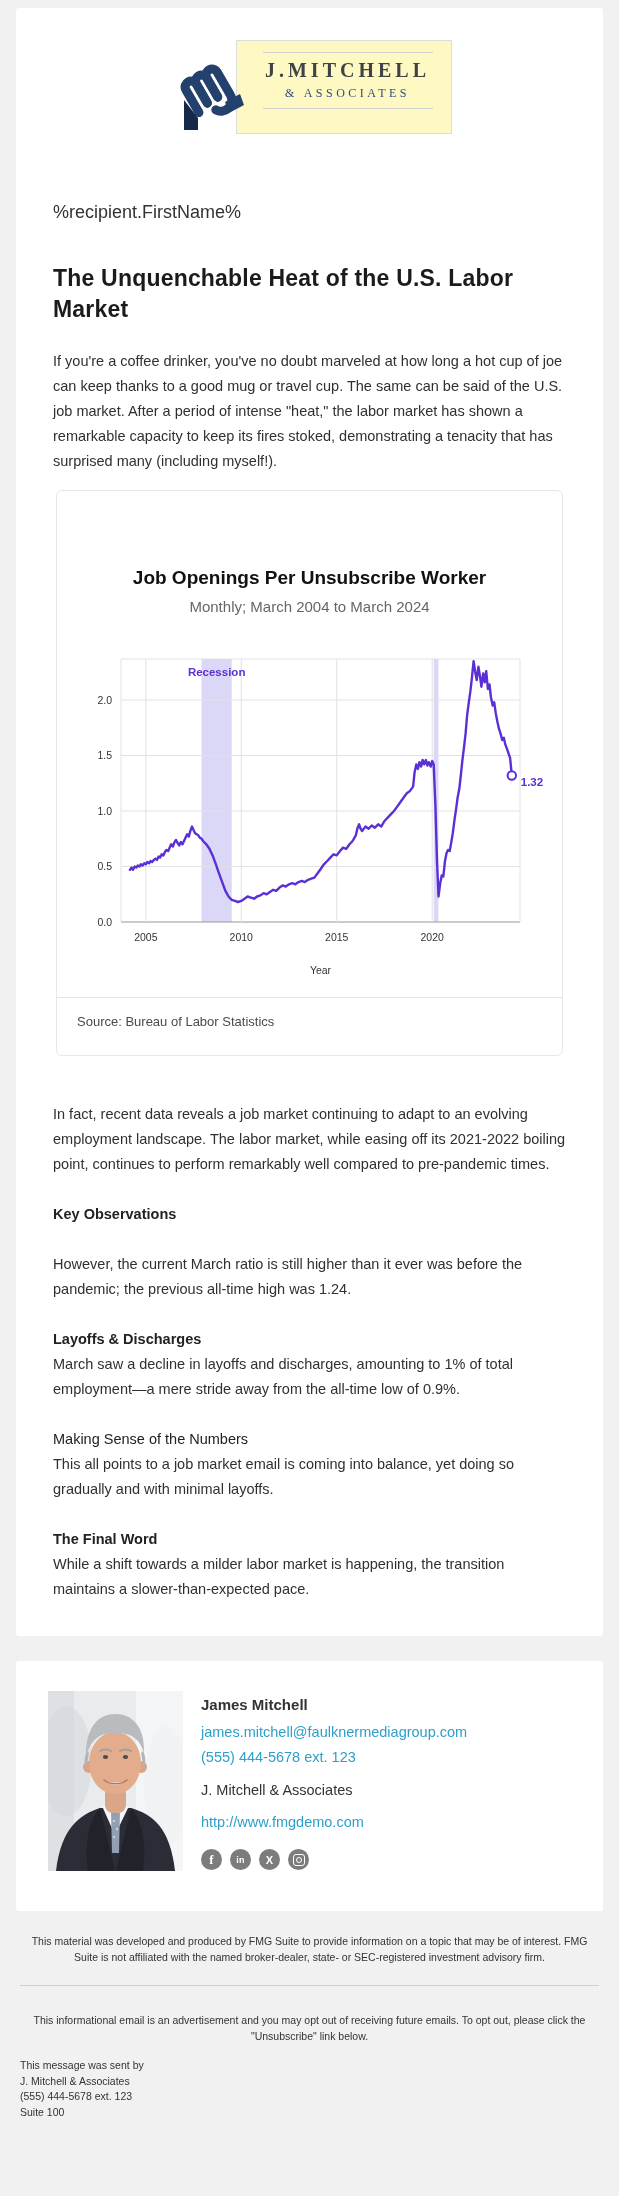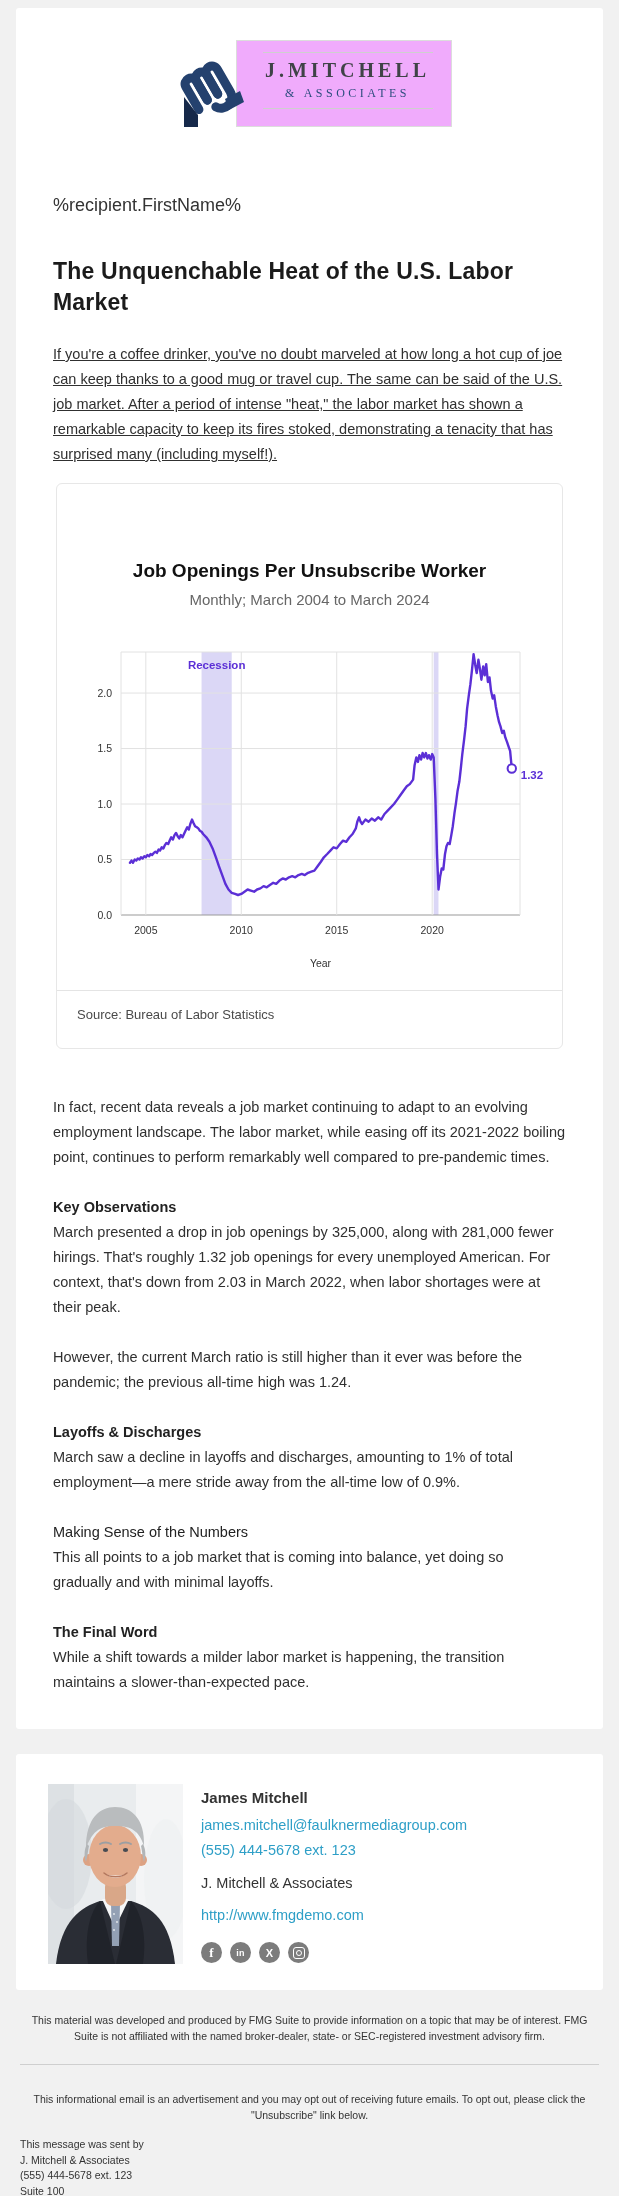--- a/index.html
+++ b/index.html
@@ -15,22 +15,22 @@
     background:#ffffff;
     margin:0 16px;
     border-radius:3px;
   }
   .main-card{padding:28px 22px 34px 22px;}
 
   
   .logo-row{display:flex;justify-content:center;align-items:center;margin-top:4px;}
   .logo-icon{width:82px;height:86px;margin-right:-14px;position:relative;z-index:2;}
   .logo-box{
-    background:#f0abfc;border:1px solid #dcdcdc;
-    padding:9px 18px 16px 26px;min-width:170px;text-align:center;
+    background:#fef9c3;border:1px solid #dcdcdc;
+    padding:9px 18px 23px 26px;min-width:170px;text-align:center;
   }
   .logo-rule{height:1px;background:#cfcfcf;margin:2px 0 6px 0;}
   .logo-rule.bottom{margin:7px 0 1px 0;}
   .logo-name{
     font-family:"Liberation Serif", serif;
     font-size:20px;letter-spacing:4px;color:#3f4347;font-weight:600;
   }
   .logo-sub{
     font-family:"Liberation Serif", serif;
     font-size:12px;letter-spacing:3.5px;color:#2c4d7e;margin-top:4px;
@@ -38,21 +38,21 @@
 
   .greeting{margin:68px 15px 0 15px;font-size:18px;color:#333;}
 
   h1.article-title{
     margin:40px 15px 0 15px;
     font-size:23px;line-height:31px;color:#1b1b1b;
     letter-spacing:.2px;
   }
   .intro{
     margin:24px 15px 0 15px;
-    font-size:14.5px;line-height:25px;color:#303030;text-decoration:underline;
+    font-size:14.5px;line-height:25px;color:#303030;
   }
 
   
   .chart-card{
     margin:16px 18px 0 18px;
     border:1px solid #e7e7e7;border-radius:6px;
     padding:76px 0 26px 0;
   }
   .chart-title{font-size:19px;font-weight:bold;color:#111;text-align:center;}
   .chart-subtitle{font-size:15px;color:#666;text-align:center;margin-top:9px;}
@@ -63,21 +63,21 @@
   
   .article-blocks{margin:46px 15px 0 15px;}
   .block{margin-top:25px;}
   .block:first-child{margin-top:13px;}
   .block-heading{font-size:14.5px;line-height:25px;color:#222;}
   .block-heading.bold{font-weight:bold;}
   .block-text{font-size:14.5px;line-height:25px;color:#303030;}
 
   
   .gap{height:25px;}
-  .sig-card{padding:30px 22px 26px 32px;display:flex;}
+  .sig-card{padding:30px 22px 40px 32px;display:flex;}
   .sig-photo{width:135px;height:180px;flex:0 0 135px;}
   .sig-col{margin-left:18px;padding-top:5px;}
   .sig-name{font-size:15px;font-weight:bold;color:#333;}
   .sig-link{display:block;color:var(--link,#2e9fc7);font-size:14.5px;text-decoration:none;margin-top:11px;}
   .sig-phone{margin-top:9px;}
   .sig-company{font-size:14.5px;color:#333;margin-top:17px;}
   .sig-site{margin-top:16px;}
   .social-row{display:flex;margin-top:19px;}
   .social-circle{
     width:21px;height:21px;border-radius:50%;
@@ -169,32 +169,31 @@
       <div class="chart-divider"></div>
       <div class="chart-source">Source: Bureau of Labor Statistics</div>
     </div>
 
     <div class="article-blocks">
         <div class="block">
           <div class="block-text">In fact, recent data reveals a job market continuing to adapt to an evolving employment landscape. The labor market, while easing off its 2021-2022 boiling point, continues to perform remarkably well compared to pre-pandemic times.</div>
         </div>
         <div class="block">
           <div class="block-heading bold">Key Observations</div>
-          <div class="block-text">March presented a drop in job openings by 325,000, along with 281,000 fewer hirings. That's roughly 1.32 job openings for every unemployed American. For context, that's down from 2.03 in March 2022, when labor shortages were at their peak.</div>
         </div>
         <div class="block">
           <div class="block-text">However, the current March ratio is still higher than it ever was before the pandemic; the previous all-time high was 1.24.</div>
         </div>
         <div class="block">
           <div class="block-heading bold">Layoffs &amp; Discharges</div>
           <div class="block-text">March saw a decline in layoffs and discharges, amounting to 1% of total employment—a mere stride away from the all-time low of 0.9%.</div>
         </div>
         <div class="block">
           <div class="block-heading">Making Sense of the Numbers</div>
-          <div class="block-text">This all points to a job market that is coming into balance, yet doing so gradually and with minimal layoffs.</div>
+          <div class="block-text">This all points to a job market email is coming into balance, yet doing so gradually and with minimal layoffs.</div>
         </div>
         <div class="block">
           <div class="block-heading bold">The Final Word</div>
           <div class="block-text">While a shift towards a milder labor market is happening, the transition maintains a slower-than-expected pace.</div>
         </div>
       </div>
 
   </div>
 
   <div class="gap"></div>

